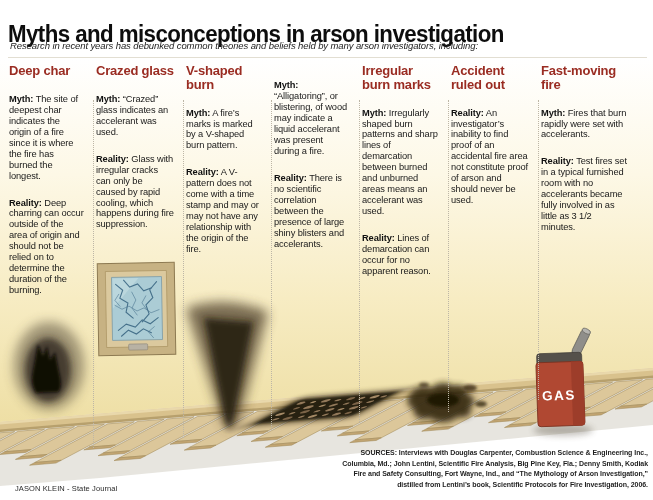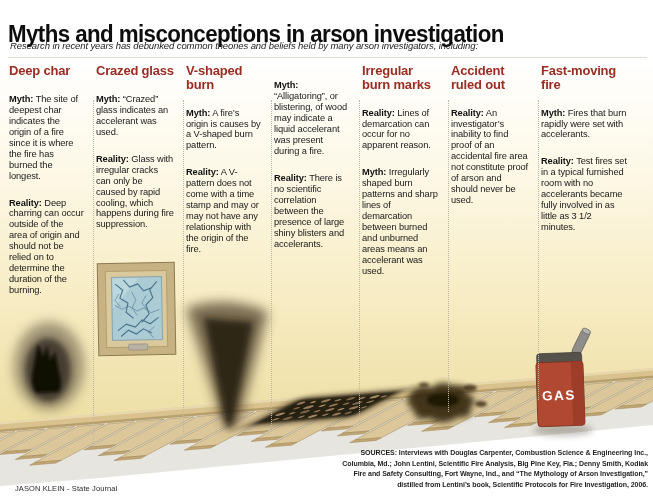--- a/index.html
+++ b/index.html
@@ -277,33 +277,33 @@
     </div>
 
     <div class="col">
       <h3 class="col-title">Crazed glass</h3>
       <p class="entry"><b class="lbl">Myth:</b> <span>“Crazed” glass indicates an accelerant was used.</span></p>
       <p class="entry"><b class="lbl">Reality:</b> <span>Glass with irregular cracks can only be caused by rapid cooling, which happens during fire suppression.</span></p>
     </div>
 
     <div class="col">
       <h3 class="col-title">V-shaped burn</h3>
-      <p class="entry"><b class="lbl">Myth:</b> <span>A fire’s origin is causes by a V-shaped burn pattern.</span></p>
+      <p class="entry"><b class="lbl">Myth:</b> <span>A fire’s marks is marked by a V-shaped burn pattern.</span></p>
       <p class="entry"><b class="lbl">Reality:</b> <span>A V-pattern does not come with a time stamp and may or may not have any relationship with the origin of the fire.</span></p>
     </div>
 
     <div class="col">
       <p class="entry"><b class="lbl">Myth:</b> <span>“Alligatoring”, or blistering, of wood may indicate a liquid accelerant was present during a fire.</span></p>
       <p class="entry"><b class="lbl">Reality:</b> <span>There is no scientific correlation between the presence of large shiny blisters and accelerants.</span></p>
     </div>
 
     <div class="col">
       <h3 class="col-title">Irregular burn marks</h3>
+      <p class="entry"><b class="lbl">Myth:</b> <span>Irregularly shaped burn patterns and sharp lines of demarcation between burned and unburned areas means an accelerant was used.</span></p>
       <p class="entry"><b class="lbl">Reality:</b> <span>Lines of demarcation can occur for no apparent reason.</span></p>
-      <p class="entry"><b class="lbl">Myth:</b> <span>Irregularly shaped burn patterns and sharp lines of demarcation between burned and unburned areas means an accelerant was used.</span></p>
     </div>
 
     <div class="col">
       <h3 class="col-title">Accident ruled out</h3>
       <p class="entry"><b class="lbl">Reality:</b> <span>An investigator’s inability to find proof of an accidental fire area not constitute proof of arson and should never be used.</span></p>
     </div>
 
     <div class="col">
       <h3 class="col-title">Fast-moving fire</h3>
       <p class="entry"><b class="lbl">Myth:</b> <span>Fires that burn rapidly were set with accelerants.</span></p>

